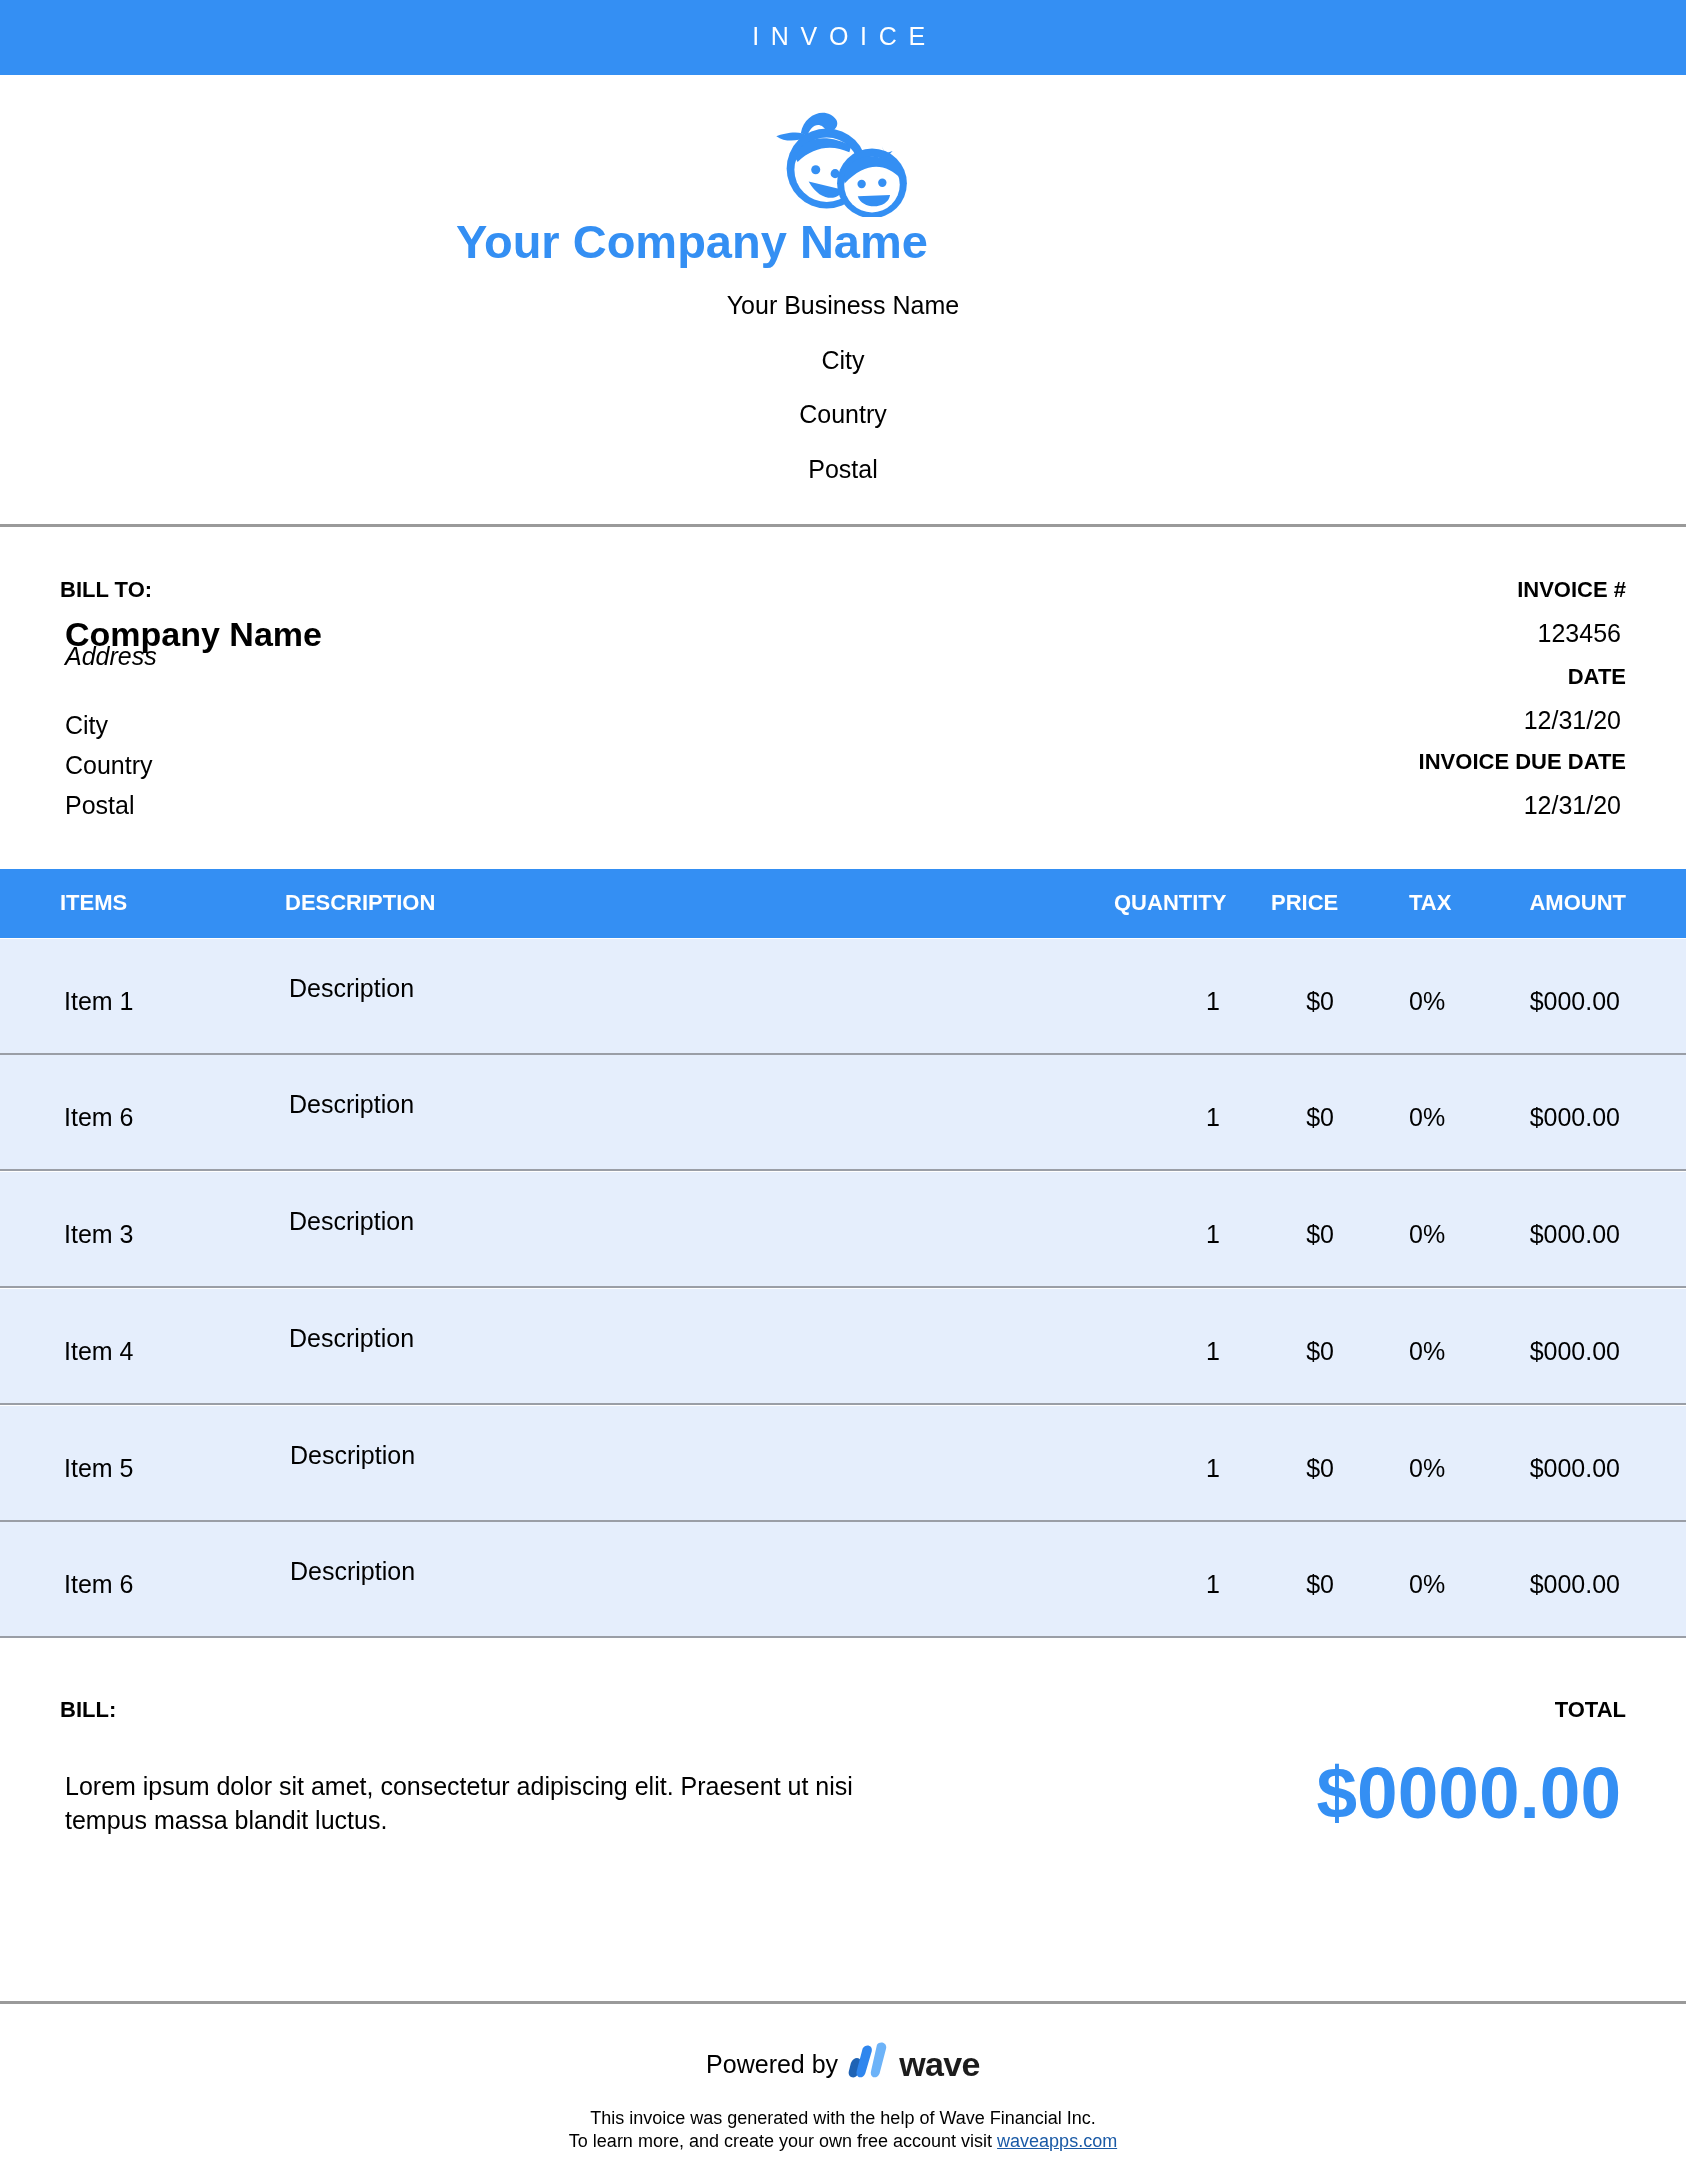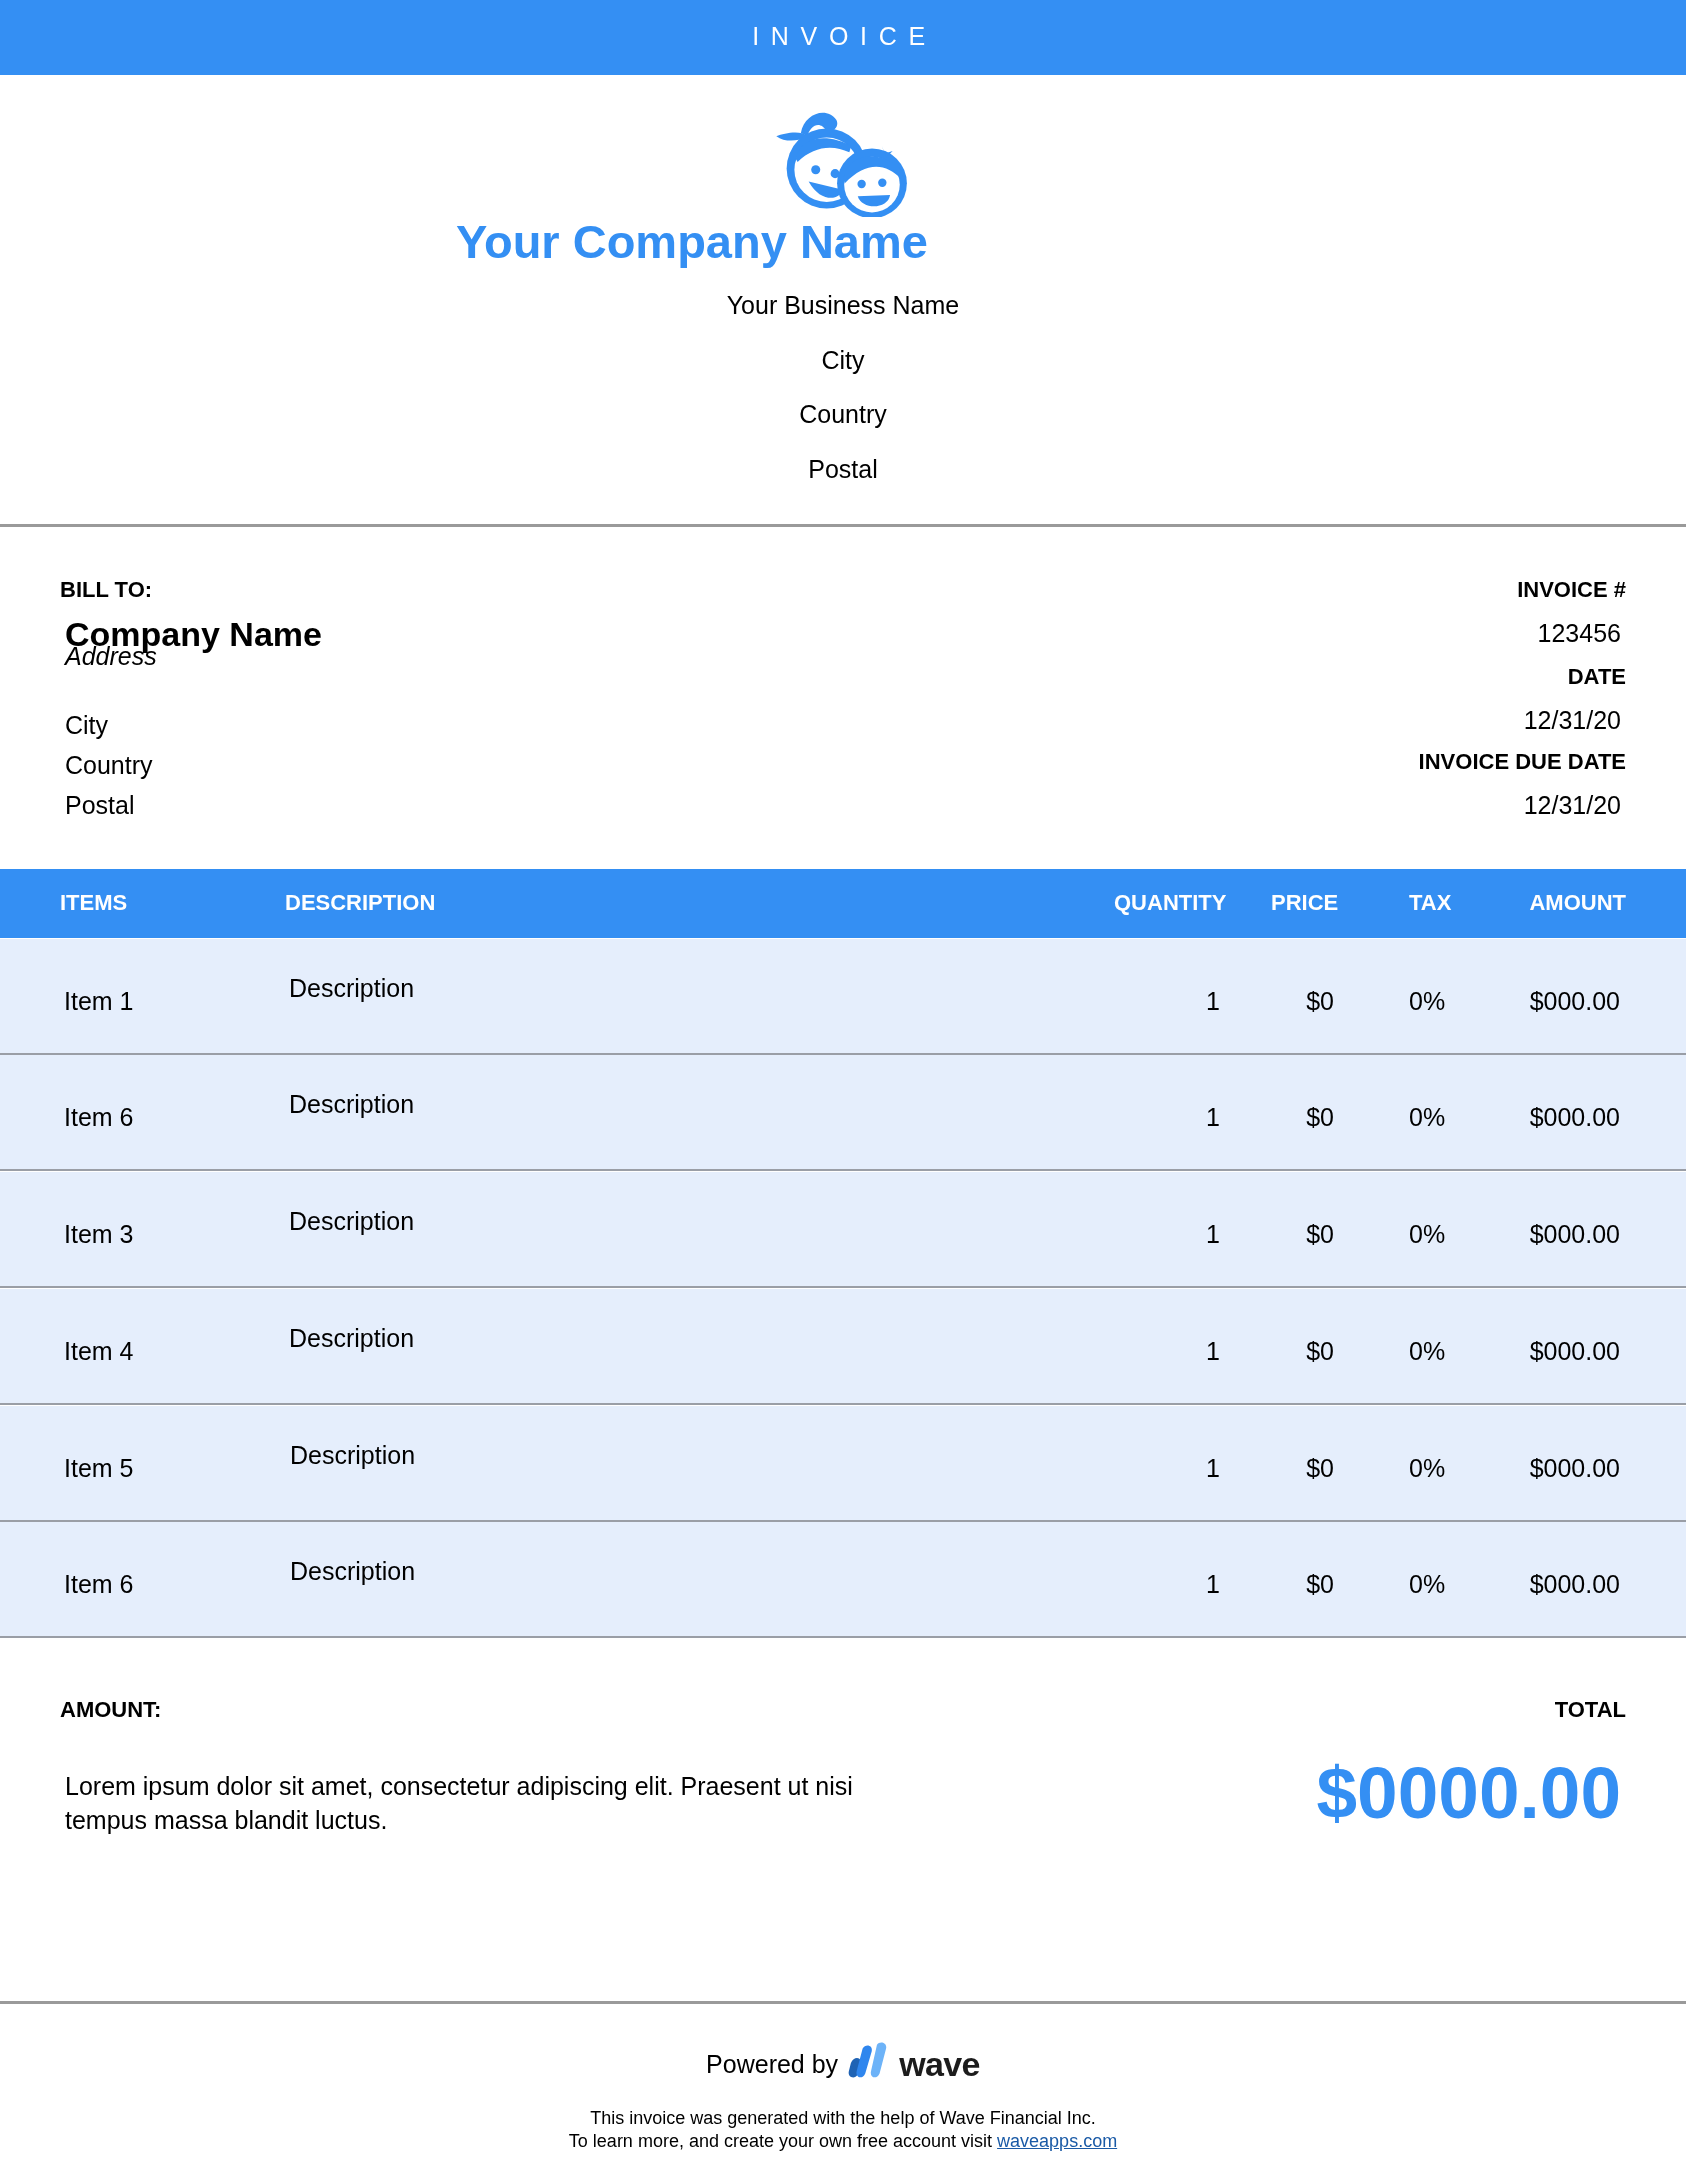--- a/index.html
+++ b/index.html
@@ -129,21 +129,21 @@
 </div>
 <div class="row" style="top:1522px;">
   <div class="cell" style="left:64px; top:48px;">Item 6</div>
   <div class="cell" style="left:290px; top:35px;">Description</div>
   <div class="cell right" style="right:466px; top:48px;">1</div>
   <div class="cell right" style="right:352px; top:48px;">$0</div>
   <div class="cell" style="left:1409px; top:48px;">0%</div>
   <div class="cell right" style="right:66px; top:48px;">$000.00</div>
 </div>
 
-<div class="abs label-bold" style="left:60px; top:1697px;">AMOUNT:</div>
+<div class="abs label-bold" style="left:60px; top:1697px;">BILL:</div>
 <div class="abs notes-text">Lorem ipsum dolor sit amet, consectetur adipiscing elit. Praesent ut nisi tempus massa blandit luctus.</div>
 <div class="abs label-bold right" style="right:60px; top:1697px;">TOTAL</div>
 <div class="abs total-amount">$0000.00</div>
 
 <div class="abs hr" style="top:2001px;"></div>
 
 <div class="abs powered">
   <span>Powered by</span>
   <span>
     <svg width="43" height="38" viewBox="0 0 66 58">

